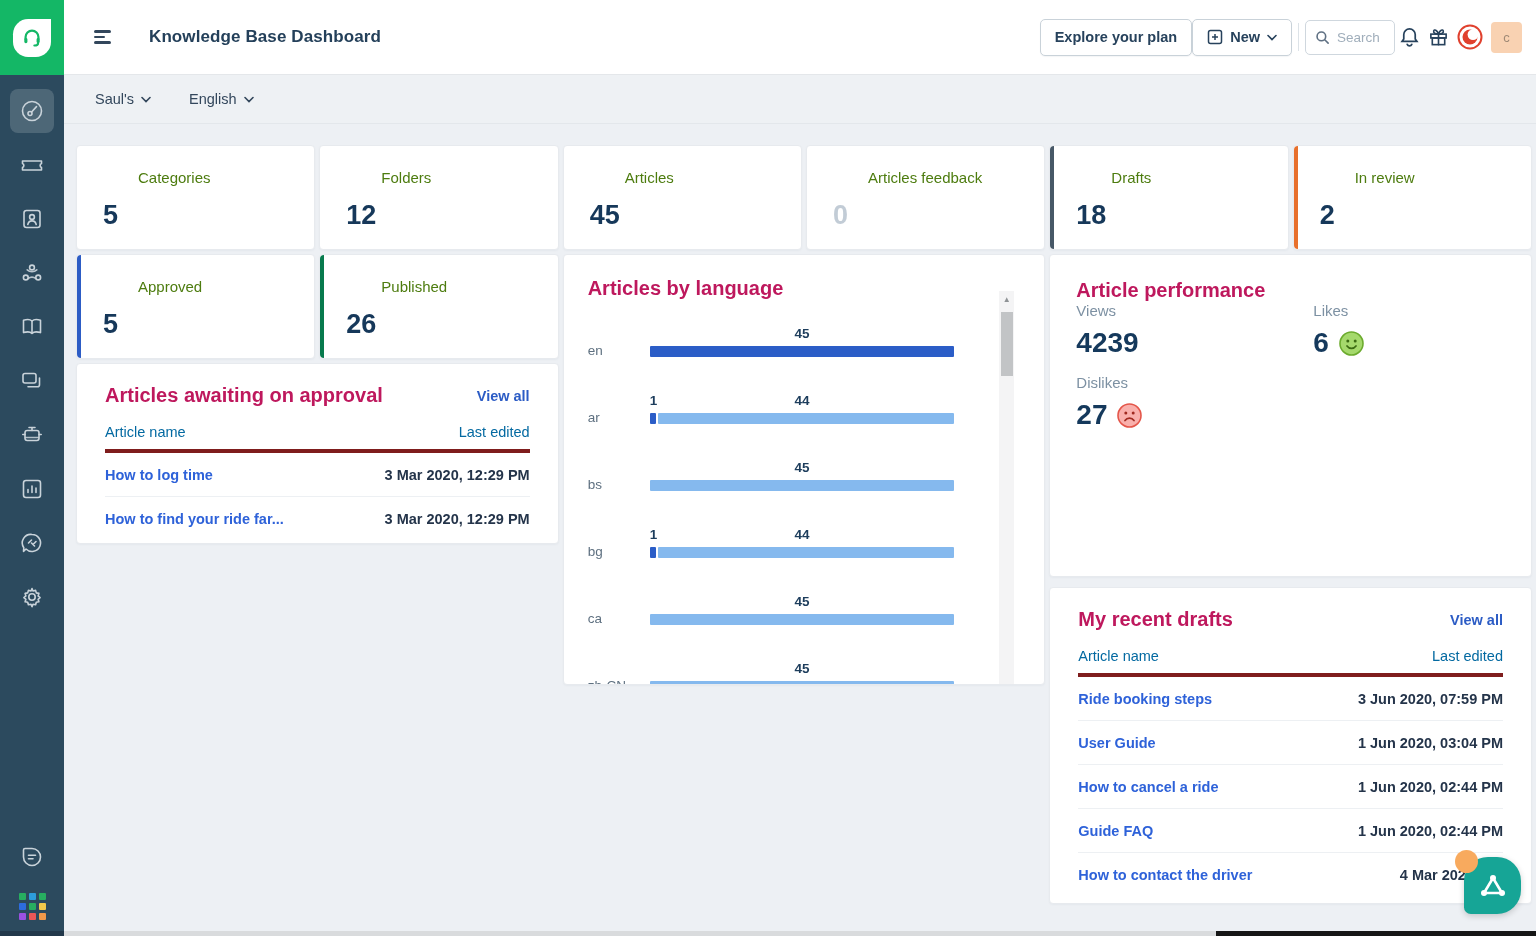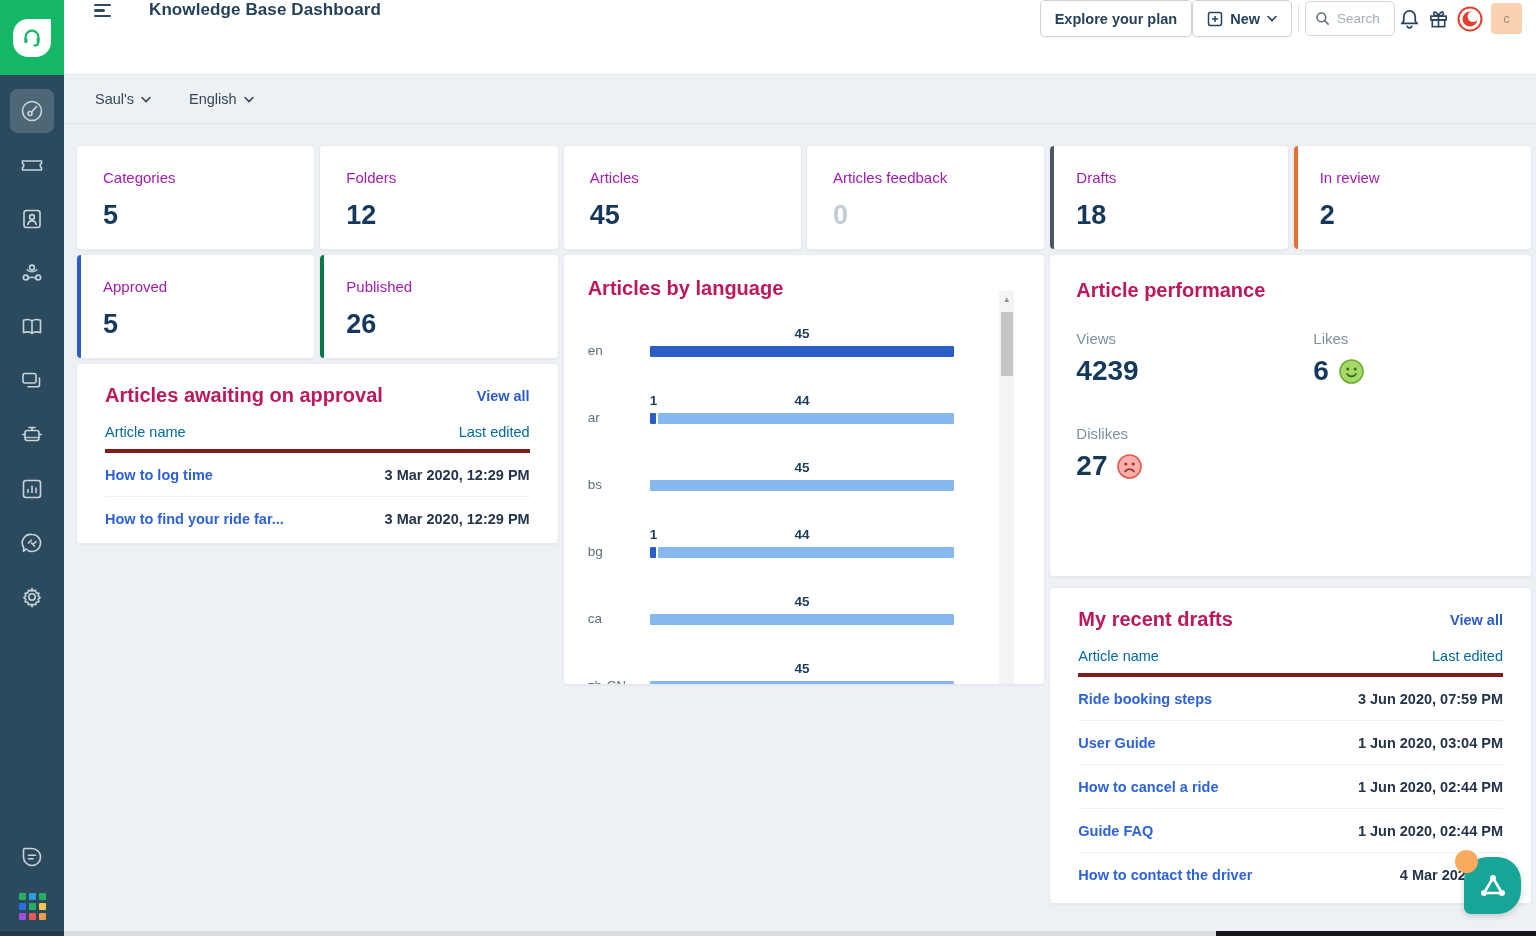--- a/index.html
+++ b/index.html
@@ -15,42 +15,42 @@
   .logo-box { width:64px; height:75px; background:#14b766; display:flex; align-items:center; justify-content:center; }
   .logo-shape { width:38px; height:38px; background:#fff; border-radius:40% 0 40% 40%; display:flex; align-items:center; justify-content:center; }
   .nav-icons { display:flex; flex-direction:column; align-items:center; gap:10px; padding-top:14px; flex:1; }
   .nav-item { width:44px; height:44px; display:flex; align-items:center; justify-content:center; border-radius:8px; cursor:pointer; }
   .nav-item.active { background:rgba(255,255,255,.16); }
   .nav-item svg { display:block; }
   .nav-bottom { display:flex; flex-direction:column; align-items:center; gap:14px; padding-bottom:16px; }
   .grid-icon { display:grid; grid-template-columns:repeat(3,7px); grid-template-rows:repeat(3,7px); gap:3px; cursor:pointer; }
   .grid-icon span { border-radius:1px; }
   
-  .topbar { position:absolute; left:64px; right:0; top:0; height:75px; background:#fff; border-bottom:1px solid #e4e7ea; display:flex; align-items:flex-start; padding:0 14px 0 26px; z-index:20; }
+  .topbar { position:absolute; left:64px; right:0; top:0; height:75px; background:#fff; border-bottom:1px solid #e4e7ea; display:flex; align-items:center; padding:0 14px 0 26px; z-index:20; }
   .hamburger { display:flex; flex-direction:column; gap:3px; cursor:pointer; padding:4px; }
   .hamburger i { display:block; height:2.4px; background:#33475c; border-radius:2px; }
   .hamburger i:nth-child(1){ width:17px; } .hamburger i:nth-child(2){ width:11px; } .hamburger i:nth-child(3){ width:17px; }
   .page-title { font-size:17px; font-weight:700; color:#24405a; margin-left:34px; letter-spacing:.1px; }
   .topbar-right { margin-left:auto; display:flex; align-items:center; gap:0; }
   .btn { height:37px; background:#fff; border:1px solid #c9d2d9; border-radius:5px; display:flex; align-items:center; padding:0 14px; font-size:14.5px; font-weight:600; color:#27425c; cursor:pointer; gap:7px; box-shadow:0 1px 1px rgba(30,50,70,.05); }
   .vdivider { width:1px; height:28px; background:#dde3e8; margin:0 6px; }
   .search-box { height:35px; width:90px; border:1px solid #cfd7de; border-radius:5px; display:flex; align-items:center; gap:7px; padding:0 9px; cursor:text; background:#fff; }
   .search-box .ph { font-size:13.5px; color:#a0aebb; }
   .icon-btn { background:none; border:none; cursor:pointer; display:flex; align-items:center; justify-content:center; padding:4px; }
   .avatar { width:31px; height:31px; border-radius:4px; background:#f9d2b2; color:#a08a76; font-size:13px; display:flex; align-items:center; justify-content:center; cursor:pointer; margin-left:4px; }
   
   .subheader { position:absolute; left:64px; right:0; top:75px; height:49px; background:#eef1f4; border-bottom:1px solid #e3e7eb; display:flex; align-items:center; padding-left:31px; gap:38px; z-index:10; }
   .dd { display:flex; align-items:center; gap:7px; font-size:14.5px; color:#33475c; cursor:pointer; }
   
   .content { position:absolute; left:64px; right:0; top:124px; bottom:0; padding:21px 4px 0 12px; overflow:hidden; }
   .stats-grid { display:grid; grid-template-columns:repeat(6,1fr); gap:4px; }
   .card { background:#fff; border:1px solid #e7eaee; border-radius:4px; box-shadow:0 1px 2px rgba(25,45,70,.04); }
   .stat-card { height:105px; padding:23px 26px; position:relative; cursor:pointer; }
   .stat-card .accent { position:absolute; left:0; top:0; bottom:0; width:4px; border-radius:4px 0 0 4px; }
-  .stat-label { font-size:15px; color:#a21caf; }
+  .stat-label { font-size:15px; color:#4d7c0f;margin-left:35px; }
   .stat-value { font-size:27px; font-weight:700; color:#16385a; margin-top:14px; }
   .stat-value.muted { color:#c2ccd6; }
   .main-grid { display:grid; grid-template-columns:1fr 1fr 1fr; gap:4px; margin-top:4px; align-items:start; }
   .col { display:flex; flex-direction:column; gap:4px; }
   .half-cards { display:grid; grid-template-columns:1fr 1fr; gap:4px; }
   
   .table-card { padding:20px 28px; }
   .awaiting-card { height:181px; overflow:hidden; }
   .drafts-card { height:317px; overflow:hidden; }
   .card-head { display:flex; align-items:center; justify-content:space-between; }
@@ -70,21 +70,21 @@
   .chart-vals { position:relative; height:20px; font-size:13.5px; font-weight:700; color:#1d3d5c; }
   .chart-vals .v-center { position:absolute; left:50%; transform:translateX(-50%); }
   .chart-vals .v-left { position:absolute; left:0; }
   .chart-track { display:flex; gap:2px; height:11px; }
   .chart-track i { display:block; height:11px; border-radius:1px; }
   .vscroll { position:absolute; top:36px; right:30px; bottom:0; width:15px; background:#f4f4f5; }
   .vscroll .arrow { position:absolute; top:4px; left:0; right:0; text-align:center; font-size:8px; color:#8f9396; }
   .vscroll .thumb { position:absolute; top:21px; left:1.5px; width:12px; height:64px; background:#c2c4c6; cursor:grab; }
   
   .perf-card { height:323px; padding:24px 26px; }
-  .perf-grid { display:grid; grid-template-columns:237px 1fr; margin-top:28px; row-gap:38px; }
+  .perf-grid { display:grid; grid-template-columns:237px 1fr; row-gap:15px; }
   .metric-label { font-size:15px; color:#7d91a3; }
   .metric-value { font-size:28px; font-weight:700; color:#15395c; margin-top:8px; display:flex; align-items:center; gap:9px; }
   
   .float-widget { position:absolute; right:15px; bottom:22px; width:57px; height:57px; background:#16a596; border-radius:42% 42% 42% 12%; display:flex; align-items:center; justify-content:center; cursor:pointer; z-index:40; box-shadow:0 2px 6px rgba(0,0,0,.18); }
   .float-badge { position:absolute; top:-7px; left:-9px; width:23px; height:23px; border-radius:50%; background:#f8aa5e; }
   
   .bottom-strip { position:absolute; left:0; right:0; bottom:0; height:5px; z-index:50; }
   .bottom-strip .s1 { position:absolute; left:0; width:64px; top:0; bottom:0; background:#22384a; }
   .bottom-strip .s2 { position:absolute; left:64px; right:320px; top:0; bottom:0; background:#d9dbdd; }
   .bottom-strip .s3 { position:absolute; right:0; width:320px; top:0; bottom:0; background:#161616; }

